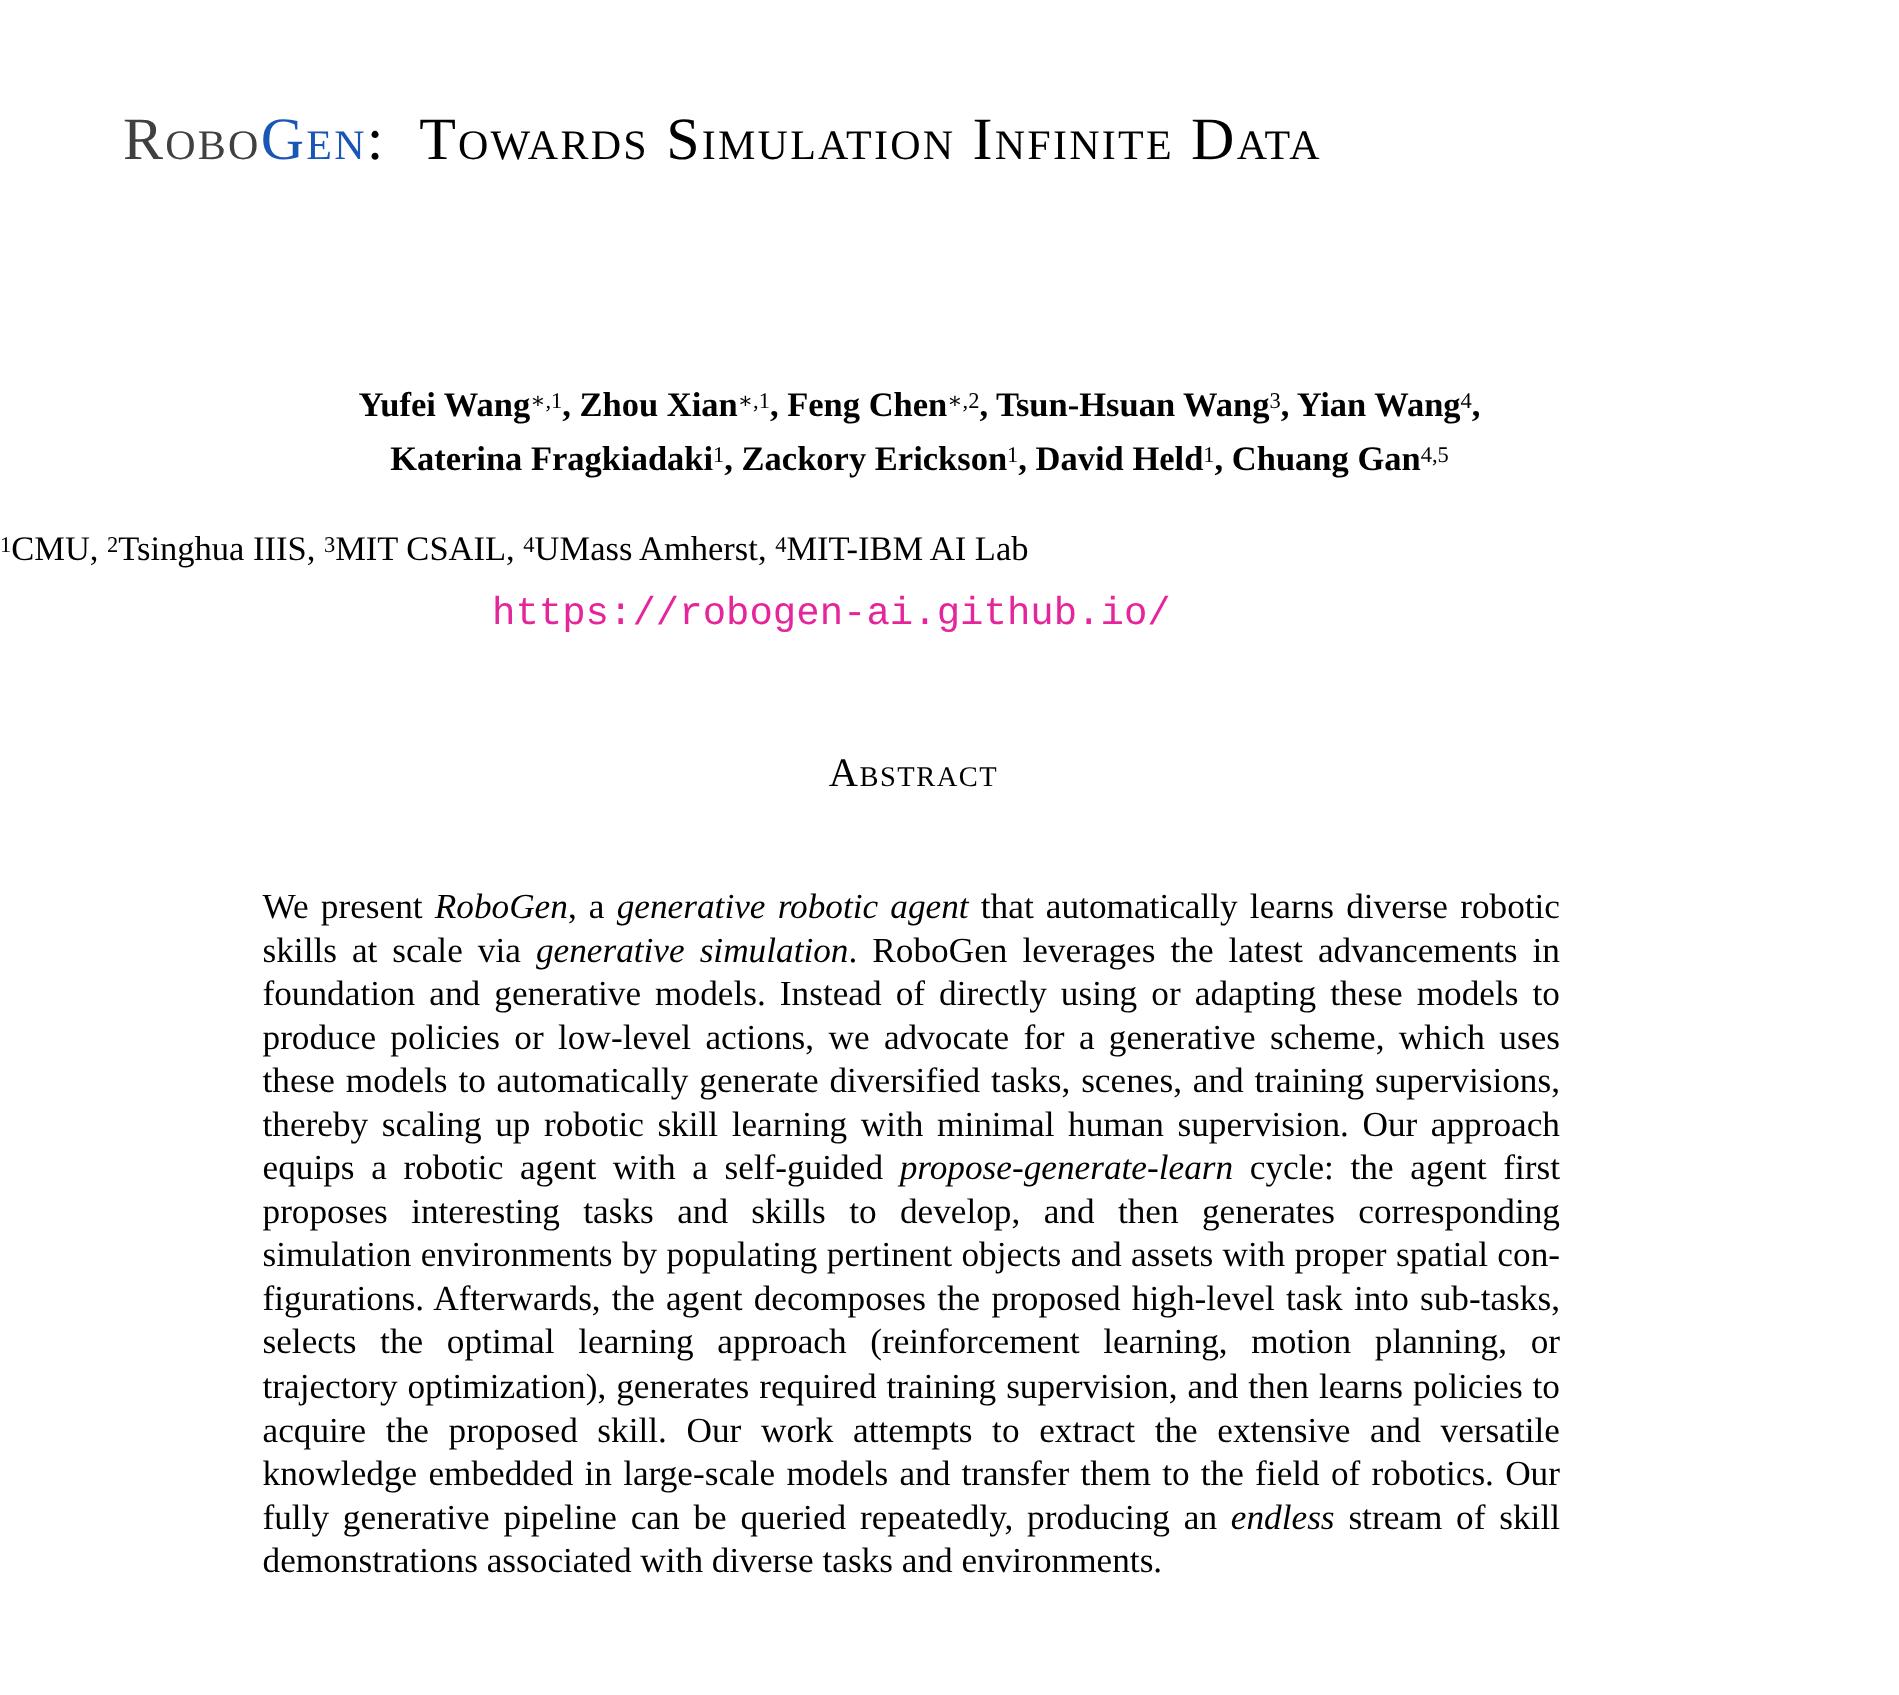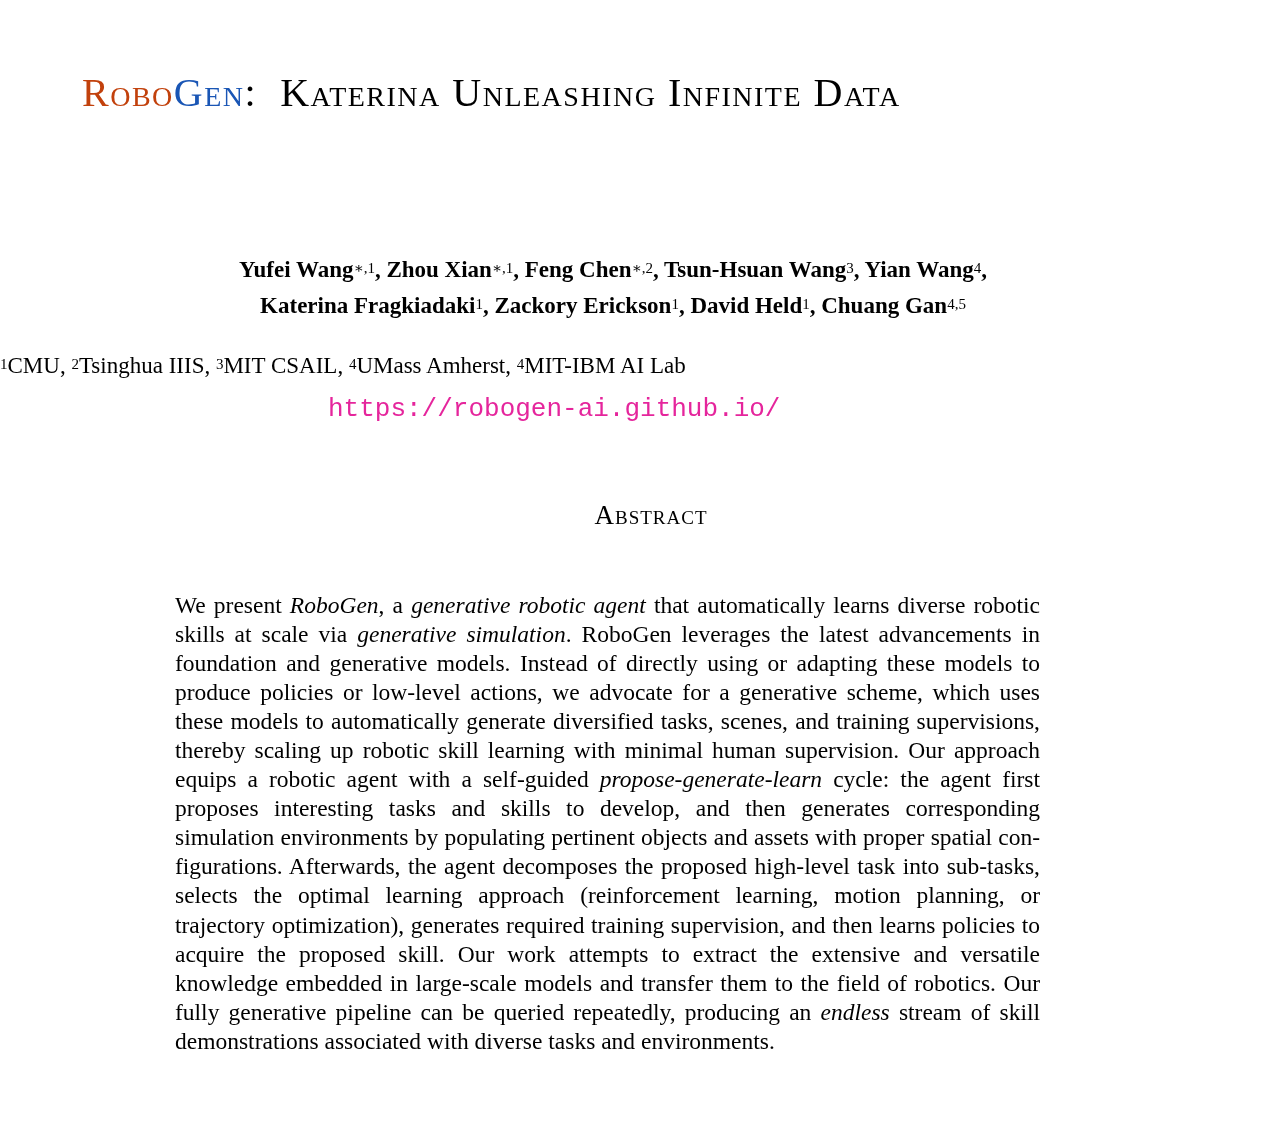--- a/index.html
+++ b/index.html
@@ -1,33 +1,33 @@
 <!DOCTYPE html>
 <html><head>
 <meta charset="utf-8">
 <style>
   html, body { margin:0; padding:0; background:#ffffff; }
   body { width:1266px; height:1130px; position:relative; overflow:hidden; font-family:"Liberation Serif","DejaVu Serif",serif; color:#000; }
   .title { position:absolute; left:82px; top:68px; width:1080px; font-size:40px; line-height:50px; font-variant:small-caps; letter-spacing:1.5px; font-weight:normal; margin:0; }
   .title .rg { display:inline; }
-  .title .c1 { color:#c2410c; }
+  .title .c1 { color:#404040; }
   .title .c3 { color:#1a56b5; }
   .authors { position:absolute; left:0; top:252px; width:1226px; text-align:center; font-weight:bold; font-size:23px; line-height:36px; }
   .authors sup { font-weight:normal; font-size:15px; vertical-align:top; position:relative; top:-2px; }
   .affil { position:absolute; left:0; top:350px; width:1226px; text-align:left; font-size:23px; line-height:32px; }
   .affil sup { font-size:15px; vertical-align:top; position:relative; top:-2px; }
   .url { position:absolute; left:328px; top:394px; font-family:"Liberation Mono","DejaVu Sans Mono",monospace; font-size:26px; color:#e5259c; text-decoration:none; }
-  .abs-head { position:absolute; left:0; top:500px; width:1218px; text-align:center; font-size:27px; font-variant:small-caps; letter-spacing:1px;margin-left:42px; }
+  .abs-head { position:absolute; left:0; top:500px; width:1218px; text-align:center; font-size:27px; font-variant:small-caps; letter-spacing:1px; }
   .abstract { position:absolute; left:175px; top:567px; width:865px; font-size:23.5px; line-height:29.1px; text-align:justify; hyphens:manual; }
   .abstract i { font-style:italic; }
 </style>
 </head>
 <body>
 
-<h1 class="title"><span class="rg"><span class="c1">Robo</span><span class="c3">Gen</span></span><span>:</span>&nbsp; <span>Katerina Unleashing Infinite Data</span><br><br></h1>
+<h1 class="title"><span class="rg"><span class="c1">Robo</span><span class="c3">Gen</span></span><span>:</span>&nbsp; <span>Towards Simulation Infinite Data</span><br><br></h1>
 
 <div class="authors">
   <span><span>Yufei Wang</span><sup>∗,1</sup></span>,
   <span><span>Zhou Xian</span><sup>∗,1</sup></span>,
   <span><span>Feng Chen</span><sup>∗,2</sup></span>,
   <span><span>Tsun-Hsuan Wang</span><sup>3</sup></span>,
   <span><span>Yian Wang</span><sup>4</sup></span>,<br>
   <span><span>Katerina Fragkiadaki</span><sup>1</sup></span>,
   <span><span>Zackory Erickson</span><sup>1</sup></span>,
   <span><span>David Held</span><sup>1</sup></span>,

